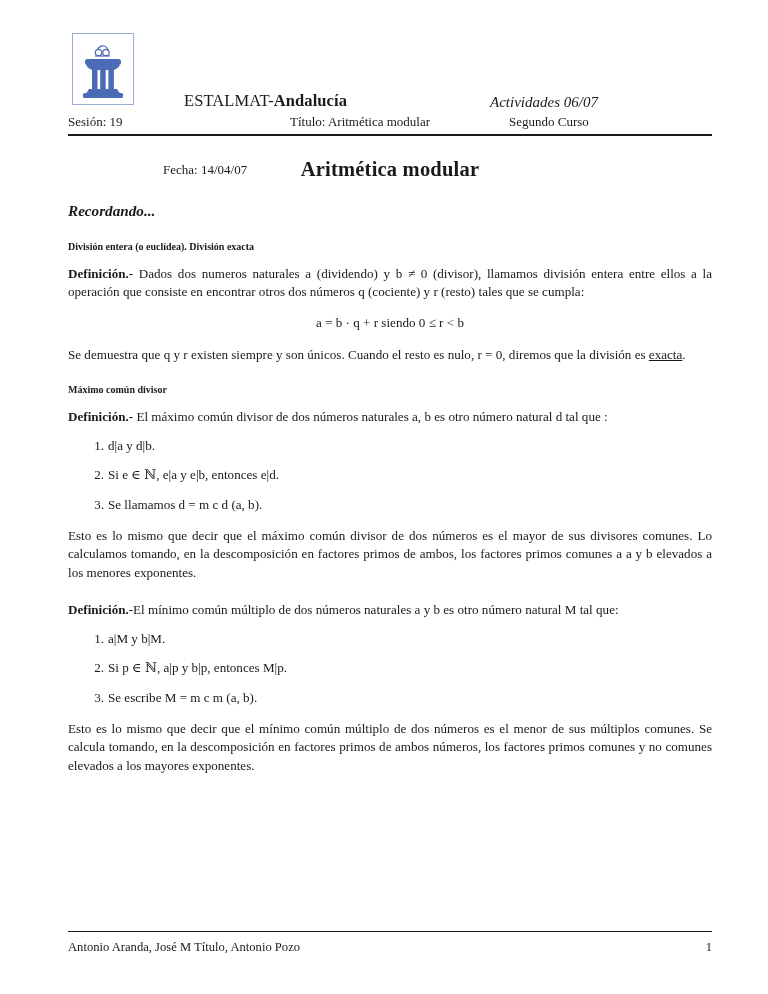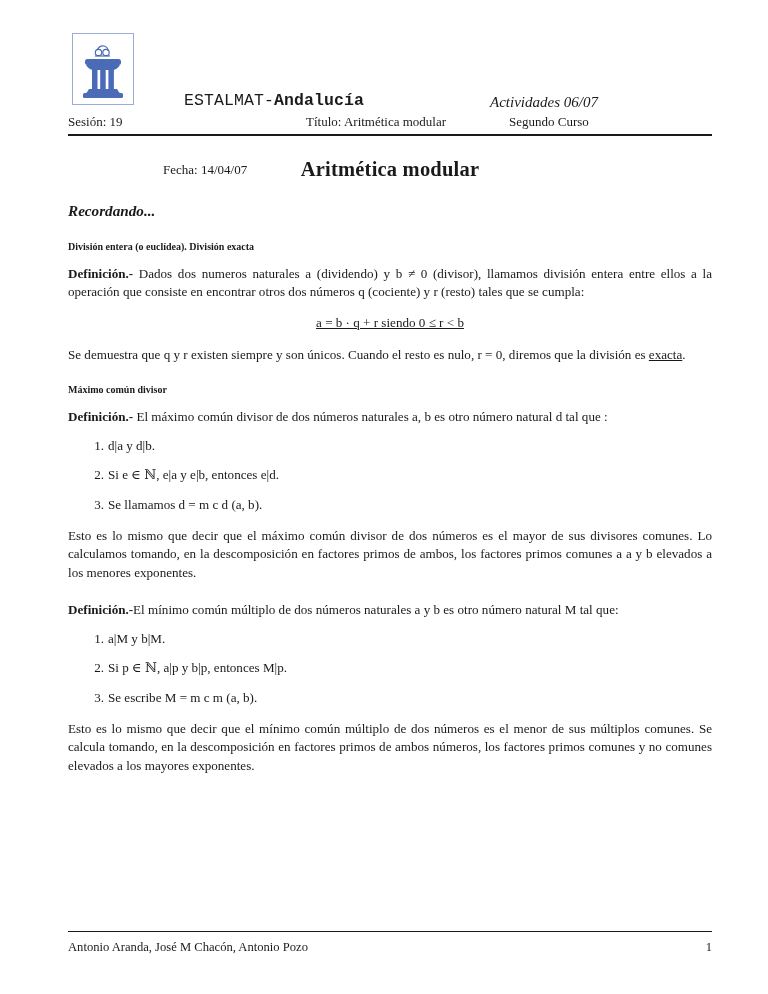--- a/index.html
+++ b/index.html
@@ -48,21 +48,20 @@
     width: 644px;
     height: 22px;
   }
   .hdr-estalmat {
     position: absolute;
     left: 116px;
     top: 0;
     font-size: 16.5px;
     letter-spacing: 0.1px;
     white-space: nowrap;
-    font-family: Liberation Mono, monospace;
   }
   .hdr-estalmat b { font-weight: bold; }
   .hdr-actividades {
     position: absolute;
     left: 422px;
     top: 3px;
     font-size: 15px;
     font-style: italic;
     white-space: nowrap;
   }
@@ -71,21 +70,21 @@
     position: absolute;
     left: 0;
     top: 81px;
     width: 644px;
     height: 20px;
     font-size: 13px;
   }
   .header-line2 span { position: absolute; top: 0; white-space: nowrap; }
   .hl2-sesion { left: 0px; }
   .hl2-fecha  { left: 95px; margin-top: 48px; }
-  .hl2-titulo { left: 238px; }
+  .hl2-titulo { left: 222px; }
   .hl2-curso  { left: 441px; }
 
   .rule-top {
     position: absolute;
     left: 68px;
     top: 134px;
     width: 644px;
     height: 0;
     border-top: 2px solid #1a1a1a;
   }
@@ -125,21 +124,20 @@
   }
   p.para {
     margin: 0 0 12px 0;
     text-align: justify;
   }
   p.para.tight { margin-bottom: 10px; }
   .eq {
     text-align: center;
     margin: 3px 0 13px 0;
     font-size: 13.1px;
-    text-decoration: underline;
   }
   .u  { text-decoration: underline; }
 
   ol.numlist {
     margin: 4px 0 12px 0;
     padding-left: 40px;
     list-style: none;
     counter-reset: li;
   }
   ol.numlist > li {
@@ -269,17 +267,17 @@
       <li>Si p ∈ ℕ, a|p y b|p, entonces M|p.</li>
       <li>Se escribe M = m c m (a, b).</li>
     </ol>
 
     <p class="para">Esto es lo mismo que decir que el mínimo común múltiplo de dos números es el menor de sus múltiplos comunes. Se calcula tomando, en la descomposición en factores primos de ambos números, los factores primos comunes y no comunes elevados a los mayores exponentes.</p>
 
   </div>
 
   <div class="rule-bottom"></div>
   <div class="footer">
-    <span class="footer-authors">Antonio Aranda, José M Chacón, Antonio Pozo</span>
+    <span class="footer-authors">Antonio Aranda, José M Título, Antonio Pozo</span>
     <span class="footer-page">1</span>
   </div>
 
 </div>
 
 </body></html>

